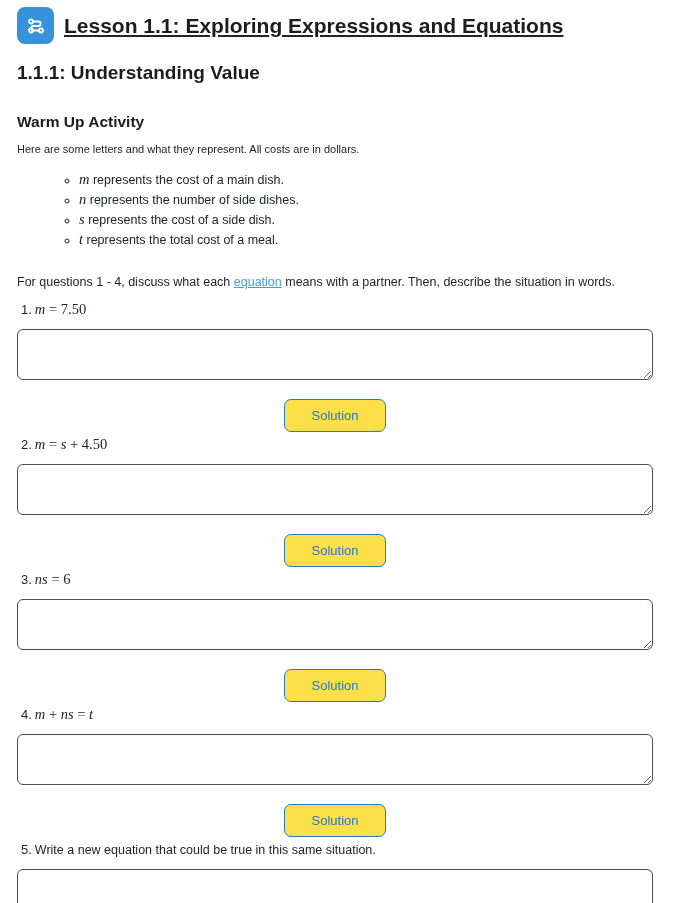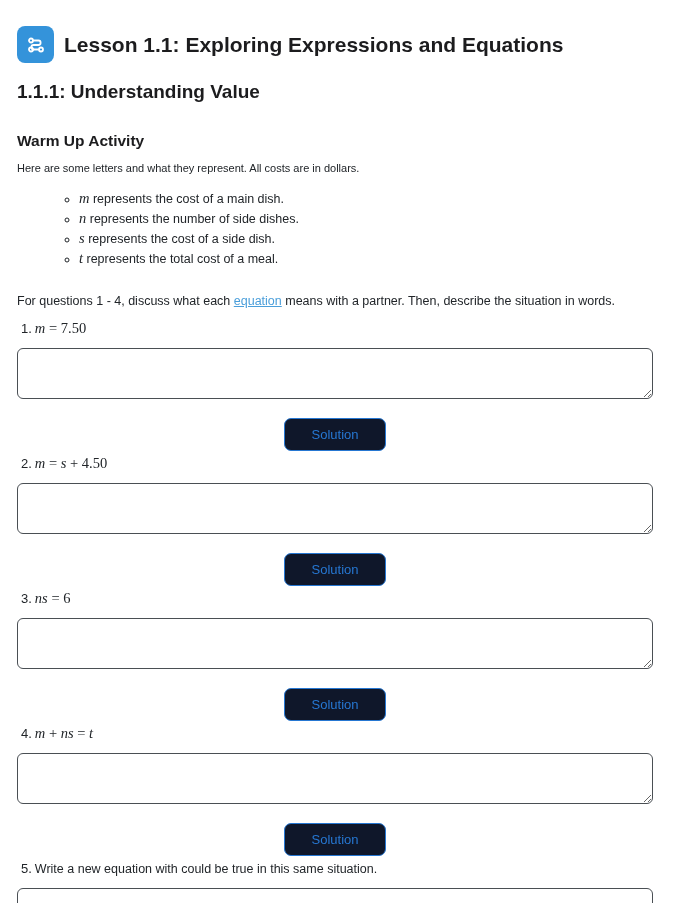--- a/index.html
+++ b/index.html
@@ -14,21 +14,21 @@
   body{
     width:680px;
     min-height:903px;
     font-family:"Liberation Sans",sans-serif;
     color:var(--text-color);
     -webkit-font-smoothing:antialiased;
   }
   .container{padding:6px 27px 10px 17px;}
 
   
-  .lesson-header{display:flex;align-items:center;gap:10px;margin-top:20px;}
+  .lesson-header{display:flex;align-items:center;gap:10px;margin-top:1px;text-decoration:underline;}
   .lesson-icon{
     width:37px;height:37px;border-radius:8px;background:var(--icon-bg);
     display:flex;align-items:center;justify-content:center;flex:0 0 auto;
   }
   .lesson-icon svg{width:24px;height:24px;}
   h1.lesson-title{font-size:21px;line-height:1.2;margin:0;font-weight:700;color:#1c1c1e;}
 
   h2.section-title{font-size:19px;margin:18px 0 0;font-weight:700;color:#1c1c1e;}
   h3.activity-title{font-size:15.5px;margin:29px 0 0;font-weight:700;color:#1c1c1e;}
 
@@ -69,21 +69,21 @@
     outline:none;
   }
 
   button.solution-btn{
     display:block;
     margin:19px auto 5px;
     padding:8px 27px;
     font-family:"Liberation Sans",sans-serif;
     font-size:13px;
     color:var(--btn-color);
-    background:#0f172a;
+    background:#fde047;
     border:1px solid var(--btn-color);
     border-radius:7px;
     cursor:pointer;
   }
 </style>
 </head>
 <body>
 
 <div class="container">
 
@@ -134,19 +134,19 @@
     <button class="solution-btn" type="button">Solution</button>
   </div>
 
   <div class="question">
     <p class="q-label"><span class="q-num">4.</span><span class="math-var">m</span><span class="math-plain"> + </span><span class="math-var">ns</span><span class="math-plain"> = </span><span class="math-var">t</span></p>
     <textarea class="answer-box" aria-label="answer" style=""></textarea>
     <button class="solution-btn" type="button">Solution</button>
   </div>
 
   <div class="question">
-    <p class="q-label"><span class="q-num">5.</span><span class="q-text">Write a new equation with could be true in this same situation.</span></p>
+    <p class="q-label"><span class="q-num">5.</span><span class="q-text">Write a new equation that could be true in this same situation.</span></p>
     <textarea class="answer-box" aria-label="answer" style=""></textarea>
 
   </div>
 </div>
 
 </div>
 
 </body></html>

